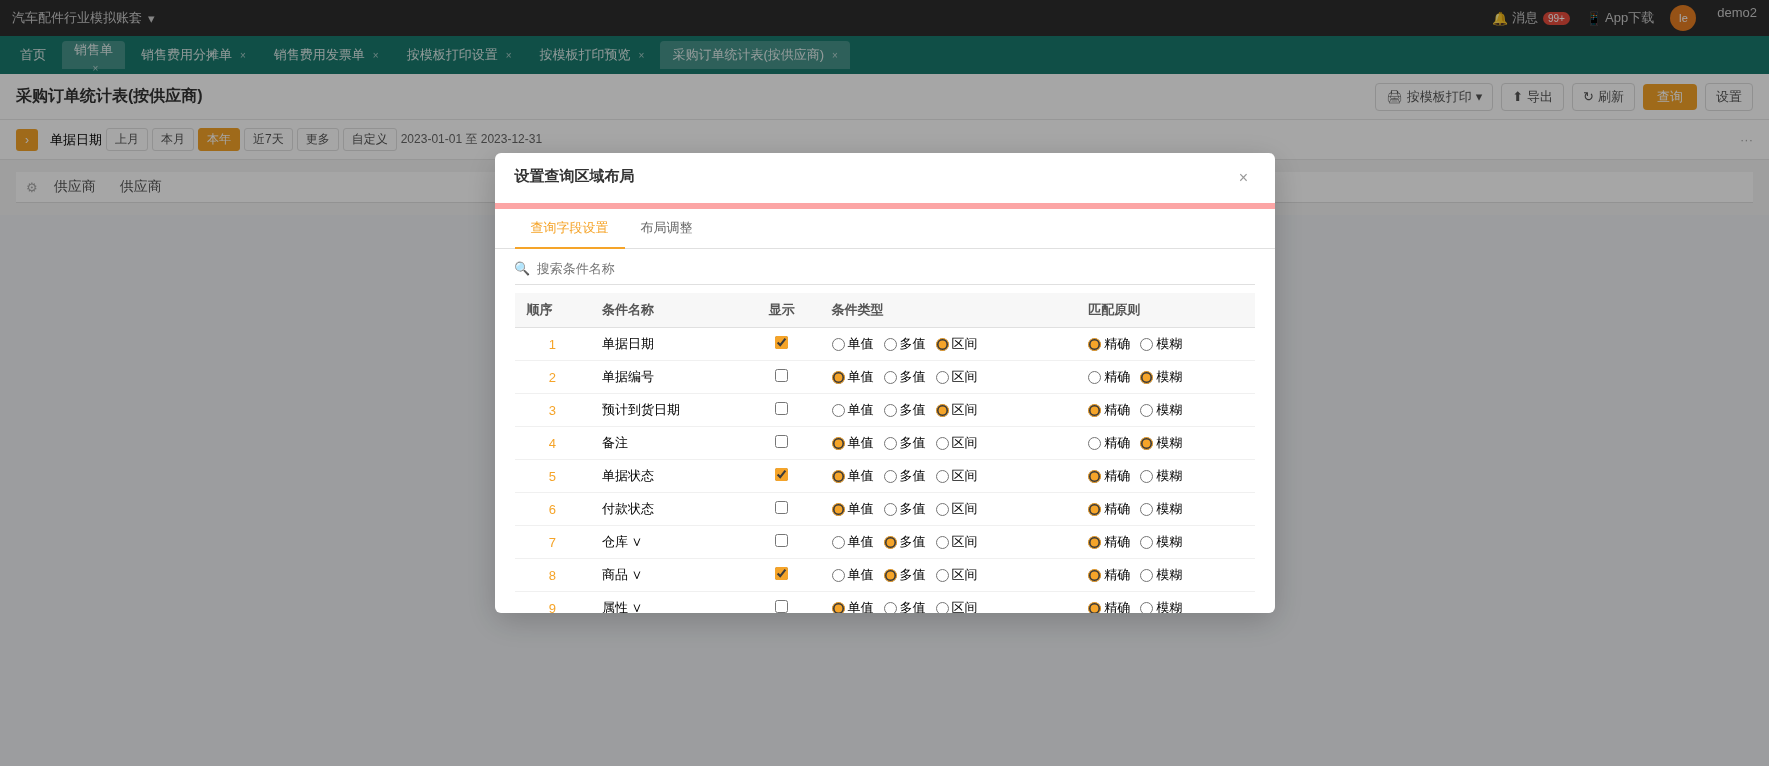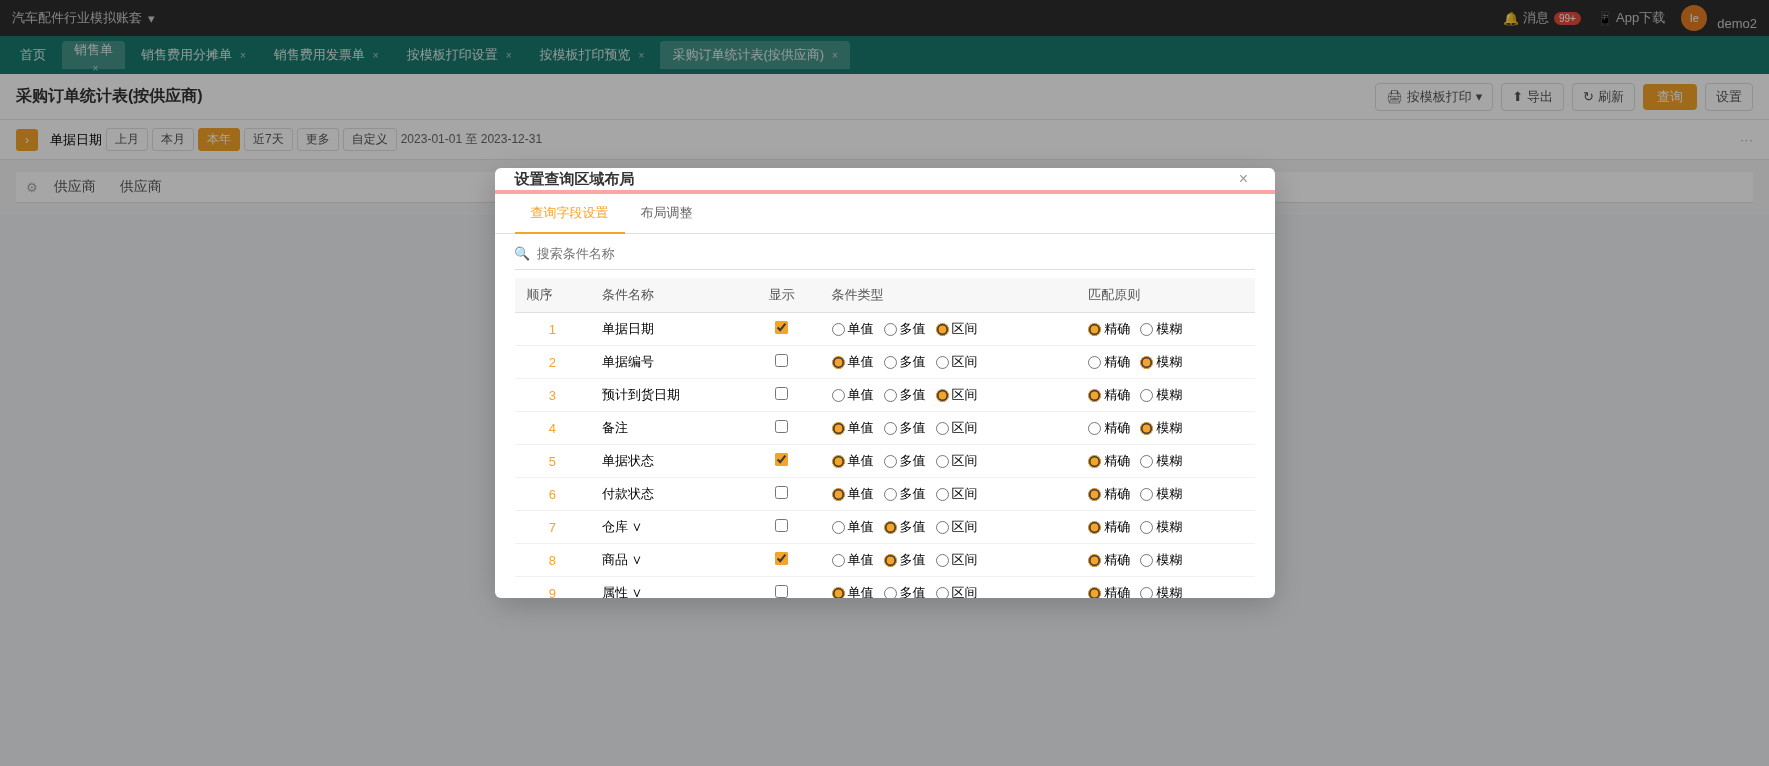--- a/index.html
+++ b/index.html
@@ -123,24 +123,23 @@
     .modal {
       background: white;
       border-radius: 6px;
       width: 780px;
       max-height: 680px;
       display: flex;
       flex-direction: column;
       box-shadow: 0 8px 32px rgba(0,0,0,0.2);
     }
     .modal-header {
-      padding: 0 20px;
-      border-bottom: 4px solid #fca5a5;
-      display: flex;
-      align-items: center;
+      padding: 14px 20px;
+      border-bottom: 6px solid #fca5a5;
+      display: flex;
       justify-content: space-between;
     }
     .modal-title { font-size: 15px; font-weight: 600; color: #333; }
     .modal-close {
       width: 22px; height: 22px; display: flex; align-items: center; justify-content: center;
       cursor: pointer; color: #999; font-size: 16px; border-radius: 3px;
     }
     .modal-tabs {
       display: flex;
       gap: 0;
@@ -185,21 +184,21 @@
 
     
     .data-table {
       width: 100%;
       border-collapse: collapse;
       font-size: 13px;
     }
     .data-table th {
       background: #f7f7f7;
       color: #555;
-      font-weight: 400;
+      font-weight: 700;
       padding: 8px 12px;
       text-align: left;
       border-bottom: 1px solid #e0e0e0;
       white-space: nowrap;
     }
     .data-table td {
       padding: 7px 12px;
       border-bottom: 1px solid #f0f0f0;
       vertical-align: middle;
       white-space: nowrap;
@@ -243,21 +242,21 @@
   <div class="top-bar-right">
     <span style="display:flex;align-items:center;gap:3px;cursor:pointer;">
       <span>🔔</span>
       <span>消息</span>
       <span class="badge-red">99+</span>
     </span>
     <span style="display:flex;align-items:center;gap:3px;cursor:pointer;">
       <span>📱</span>
       <span>App下载</span>
     </span>
-    <span style="display:flex;align-items:flex-end;gap:10px;cursor:pointer;">
+    <span style="display:flex;align-items:flex-start;gap:21px;cursor:pointer;">
       <span class="avatar-circle">Ie</span>
       <span>demo2</span>
     </span>
   </div>
 </div>
 
 <div class="nav-bar">
   <div class="nav-tab home">
     <span>首页</span>
   </div>

